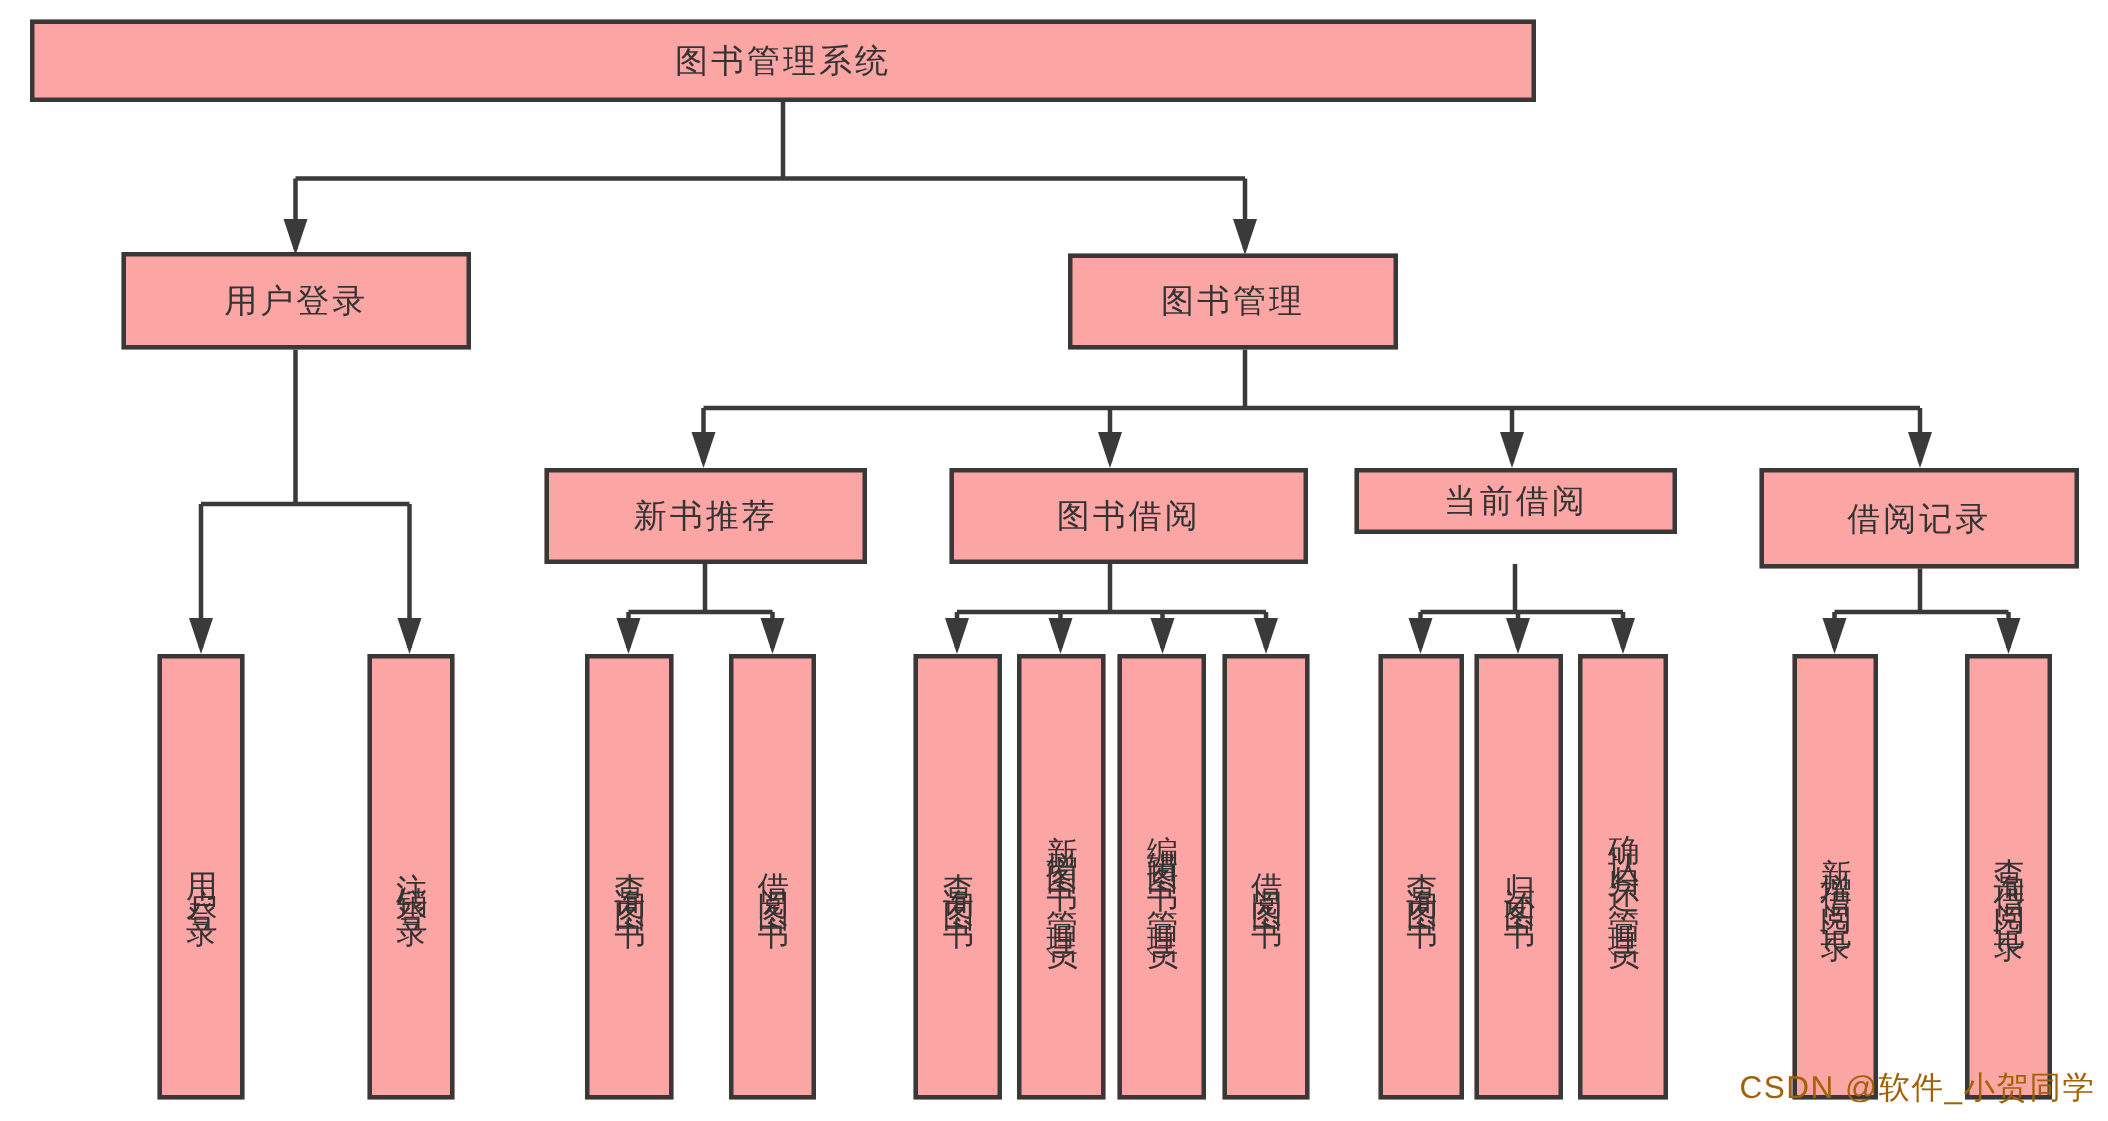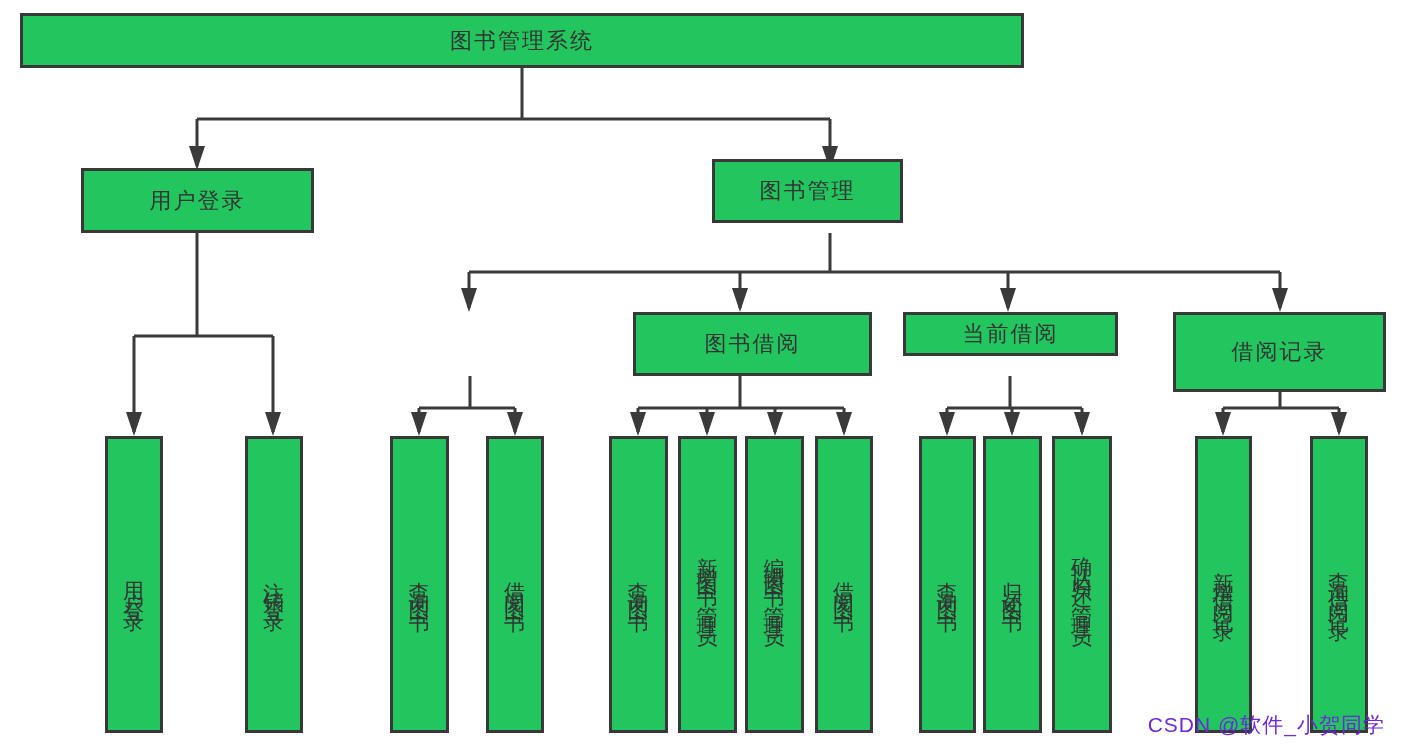--- a/index.html
+++ b/index.html
@@ -17,21 +17,21 @@
   }
   .connectors {
     position: absolute;
     left: 0;
     top: 0;
     z-index: 1;
   }
   .box {
     position: absolute;
     box-sizing: border-box;
-    background: #22c55e;
+    background: #fca5a5;
     border: 3px solid #383838;
     color: #333333;
     display: flex;
     align-items: center;
     justify-content: center;
     z-index: 2;
     font-size: 22px;
   }
   .box.hbox span {
     white-space: nowrap;
@@ -41,24 +41,24 @@
     writing-mode: vertical-rl;
     text-orientation: mixed;
     font-size: 21px;
     line-height: 1;
   }
   .box.vbox span {
     letter-spacing: 10px;
   }
   .watermark {
     position: absolute;
-    right: 20px;
+    right: 8px;
     bottom: 8px;
     font-size: 21px;
-    color: #6d28d9;
+    color: #a16207;
     letter-spacing: 1px;
     z-index: 3;
     white-space: nowrap;
     margin-top: 14px;
   }
 </style>
 </head>
 <body>
 
 <div class="stage">
@@ -103,31 +103,34 @@
     </g>
   </svg>
 
   <div class="box hbox" style="left:20px;top:13px;width:1004px;height:55px">
     <span>图书管理系统</span>
   </div>
 
   <div class="box hbox" style="left:81px;top:168px;width:233px;height:65px">
     <span>用户登录</span>
   </div>
-  <div class="box hbox" style="left:712px;top:159px;width:191px;height:64px">
+  <div class="box hbox" style="left:712px;top:169px;width:220px;height:64px">
     <span>图书管理</span>
   </div>
 
+  <div class="box hbox" style="left:363px;top:312px;width:215px;height:64px">
+    <span>新书推荐</span>
+  </div>
   <div class="box hbox" style="left:633px;top:312px;width:239px;height:64px">
     <span>图书借阅</span>
   </div>
   <div class="box hbox" style="left:903px;top:312px;width:215px;height:44px">
     <span>当前借阅</span>
   </div>
-  <div class="box hbox" style="left:1173px;top:312px;width:213px;height:80px">
+  <div class="box hbox" style="left:1173px;top:312px;width:213px;height:67px">
     <span>借阅记录</span>
   </div>
 
   <div class="box vbox" style="left:105px;top:436px;width:58px;height:297px">
     <span>用户登录</span>
   </div>
   <div class="box vbox" style="left:245px;top:436px;width:58px;height:297px">
     <span>注销登录</span>
   </div>
 

